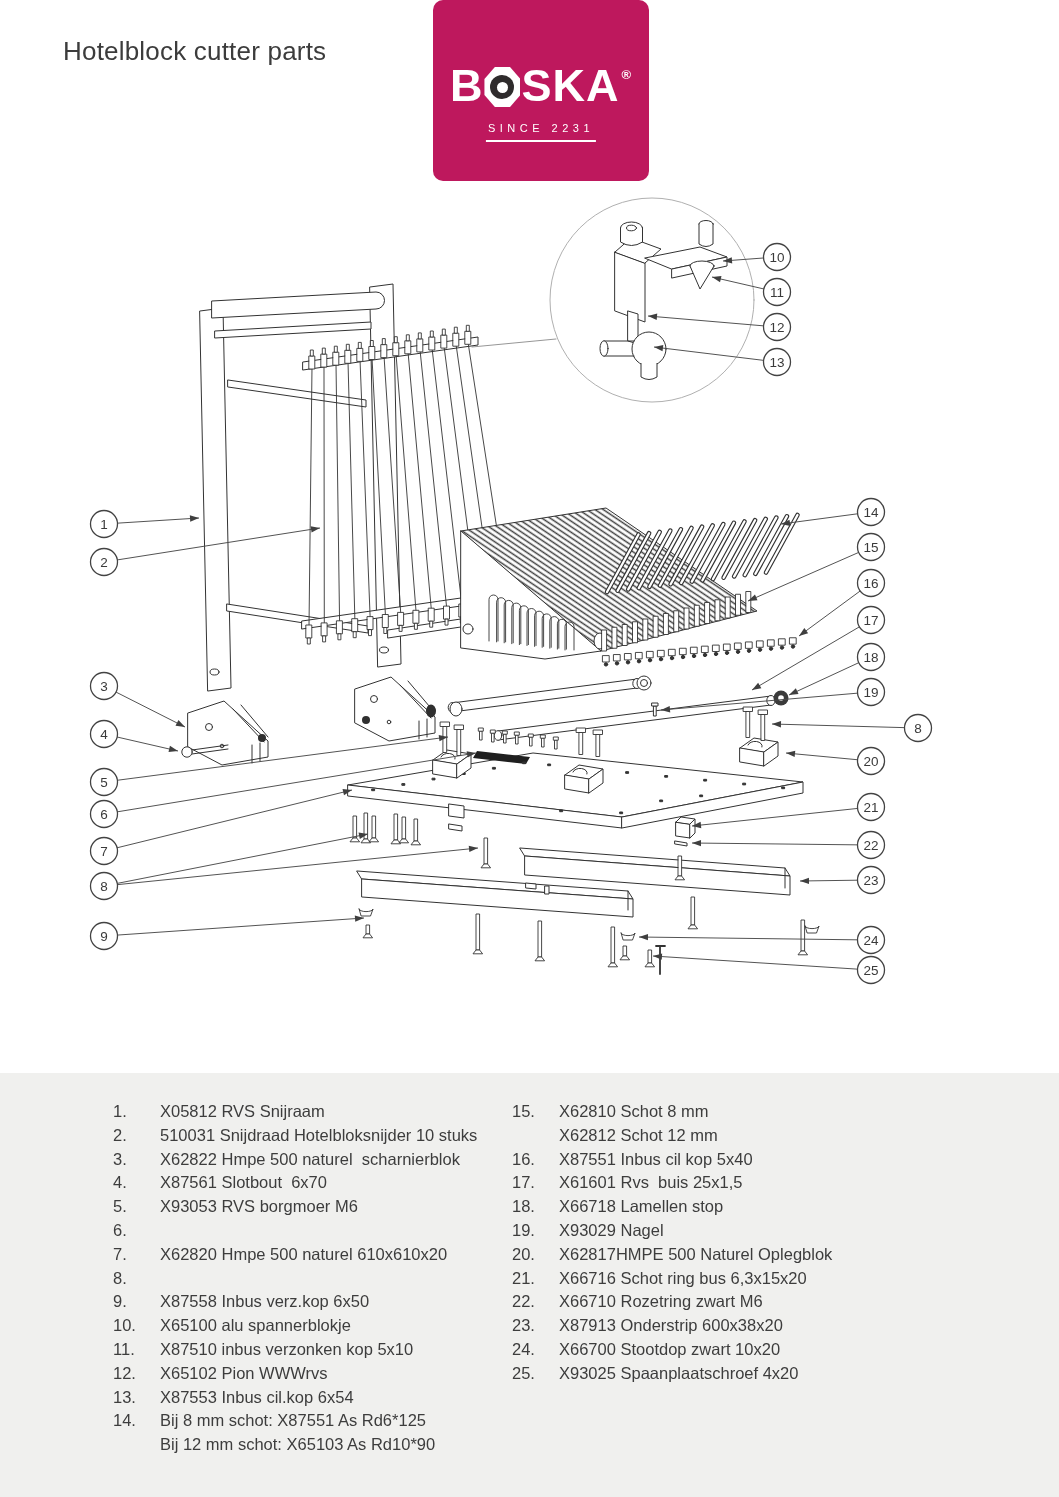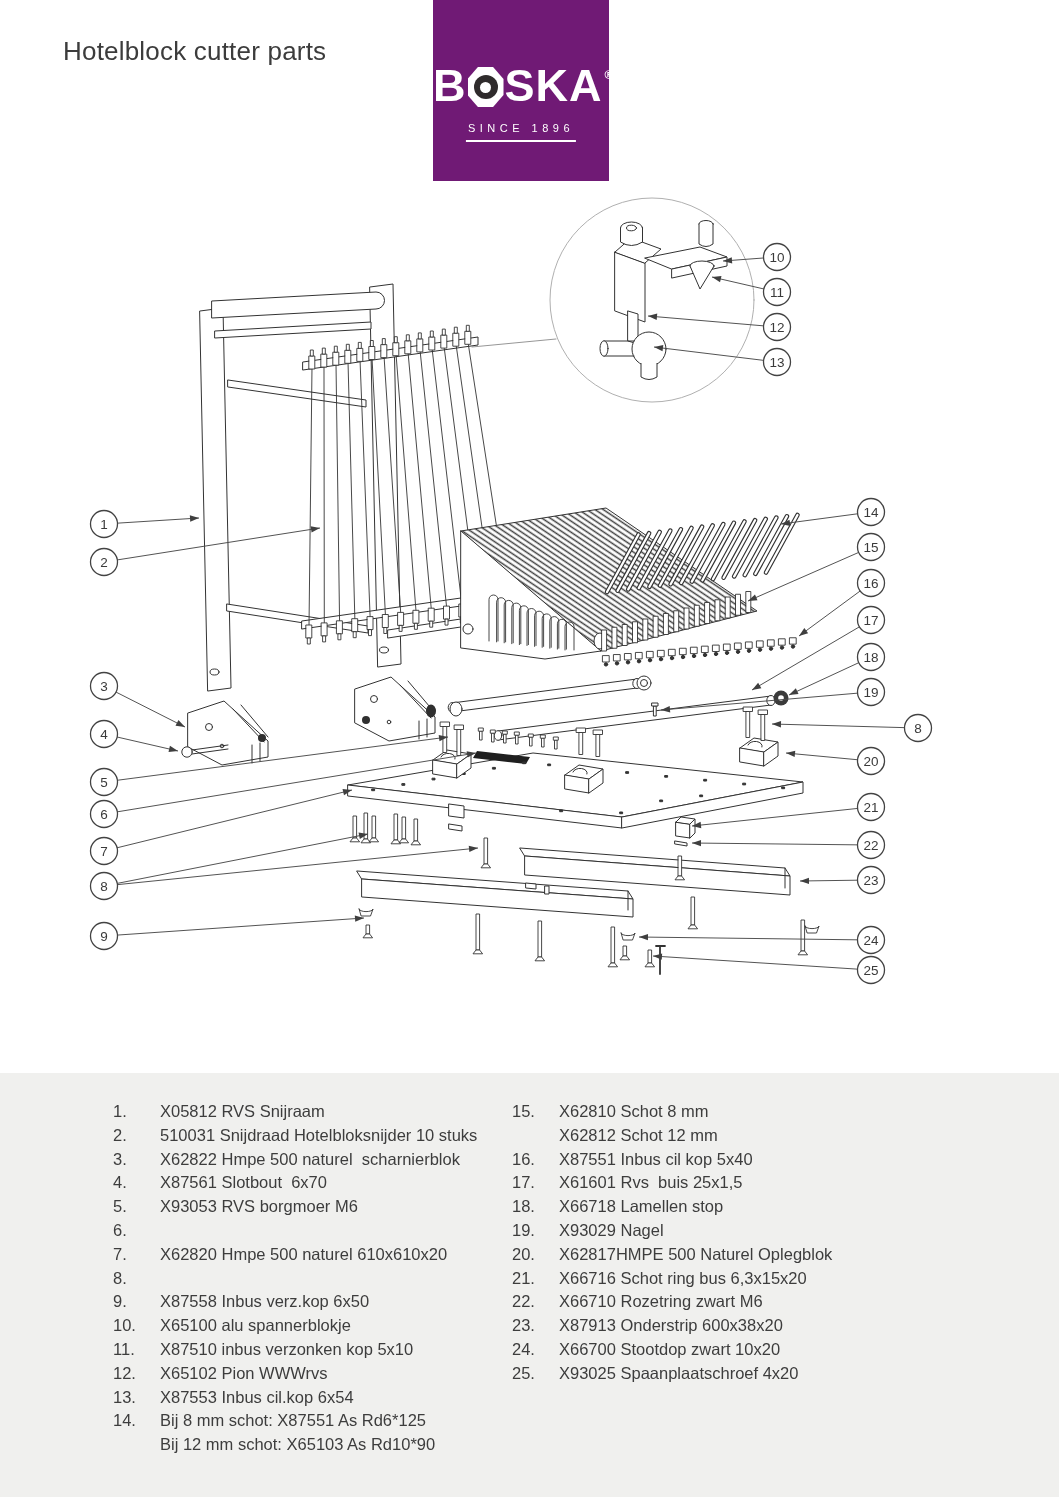--- a/index.html
+++ b/index.html
@@ -1,19 +1,19 @@
 <!DOCTYPE html>
 <html><head>
 <meta charset="utf-8">
 <style>
   html,body{margin:0;padding:0;background:#888;}
   .page{position:relative;width:1059px;height:1497px;background:#ffffff;overflow:hidden;
         font-family:"Liberation Sans",sans-serif;}
   .page-title{position:absolute;left:63px;top:36px;font-size:26px;color:#3c3c3c;letter-spacing:.2px;}
-  .logo-box{position:absolute;left:433px;top:0;width:176px;height:181px;background:#701a75;}
+  .logo-box{position:absolute;left:433px;top:0;width:216px;height:181px;background:#be185d;border-radius:10px;}
   .brand{position:absolute;left:0;top:52px;width:100%;text-align:center;color:#fff;
          font-size:45px;font-weight:bold;letter-spacing:1px;line-height:46px;white-space:nowrap;}
   .oct{display:inline-block;position:relative;width:36px;height:40px;background:#fff;vertical-align:-6px;
        margin:0 1px;clip-path:polygon(29% 0,71% 0,100% 30%,100% 70%,71% 100%,29% 100%,0 70%,0 30%);}
   .oct::before{content:"";position:absolute;left:50%;top:50%;width:24px;height:24px;margin:-12px 0 0 -12px;
        background:#2f2b2c;border-radius:50%;}
   .oct::after{content:"";position:absolute;left:50%;top:50%;width:11px;height:11px;margin:-5.5px 0 0 -5.5px;
        background:#fff;border-radius:50%;}
   .rmark{font-size:13px;font-weight:bold;vertical-align:22px;margin-left:2px;}
   .since{position:absolute;left:50%;transform:translateX(-50%);top:122px;color:#fff;font-size:11px;
@@ -29,21 +29,21 @@
 </style>
 </head>
 <body>
 
 <div class="page">
 
   <div class="page-title">Hotelblock cutter parts</div>
 
   <div class="logo-box">
     <div class="brand"><span>B</span><span class="oct"></span><span>SKA</span><span class="rmark">®</span></div>
-    <div class="since">SINCE 1896</div>
+    <div class="since">SINCE 2231</div>
   </div>
 
   <svg class="diagram" id="dsvg" width="1059" height="1073" viewBox="0 0 1059 1073">
     <defs>
       <pattern id="hatch" width="4.6" height="4.6" patternUnits="userSpaceOnUse" patternTransform="rotate(34)">
         <rect width="4.6" height="4.6" fill="#ffffff"></rect>
         <line x1="0" y1="2.3" x2="4.6" y2="2.3" stroke="#3f3f3f" stroke-width="1.5"></line>
       </pattern>
       <g id="opb" stroke="#333" stroke-width="1" fill="#fff" stroke-linejoin="round">
         <path d="M0,7 L14,-3 L38,1 L24,11 Z"></path>

